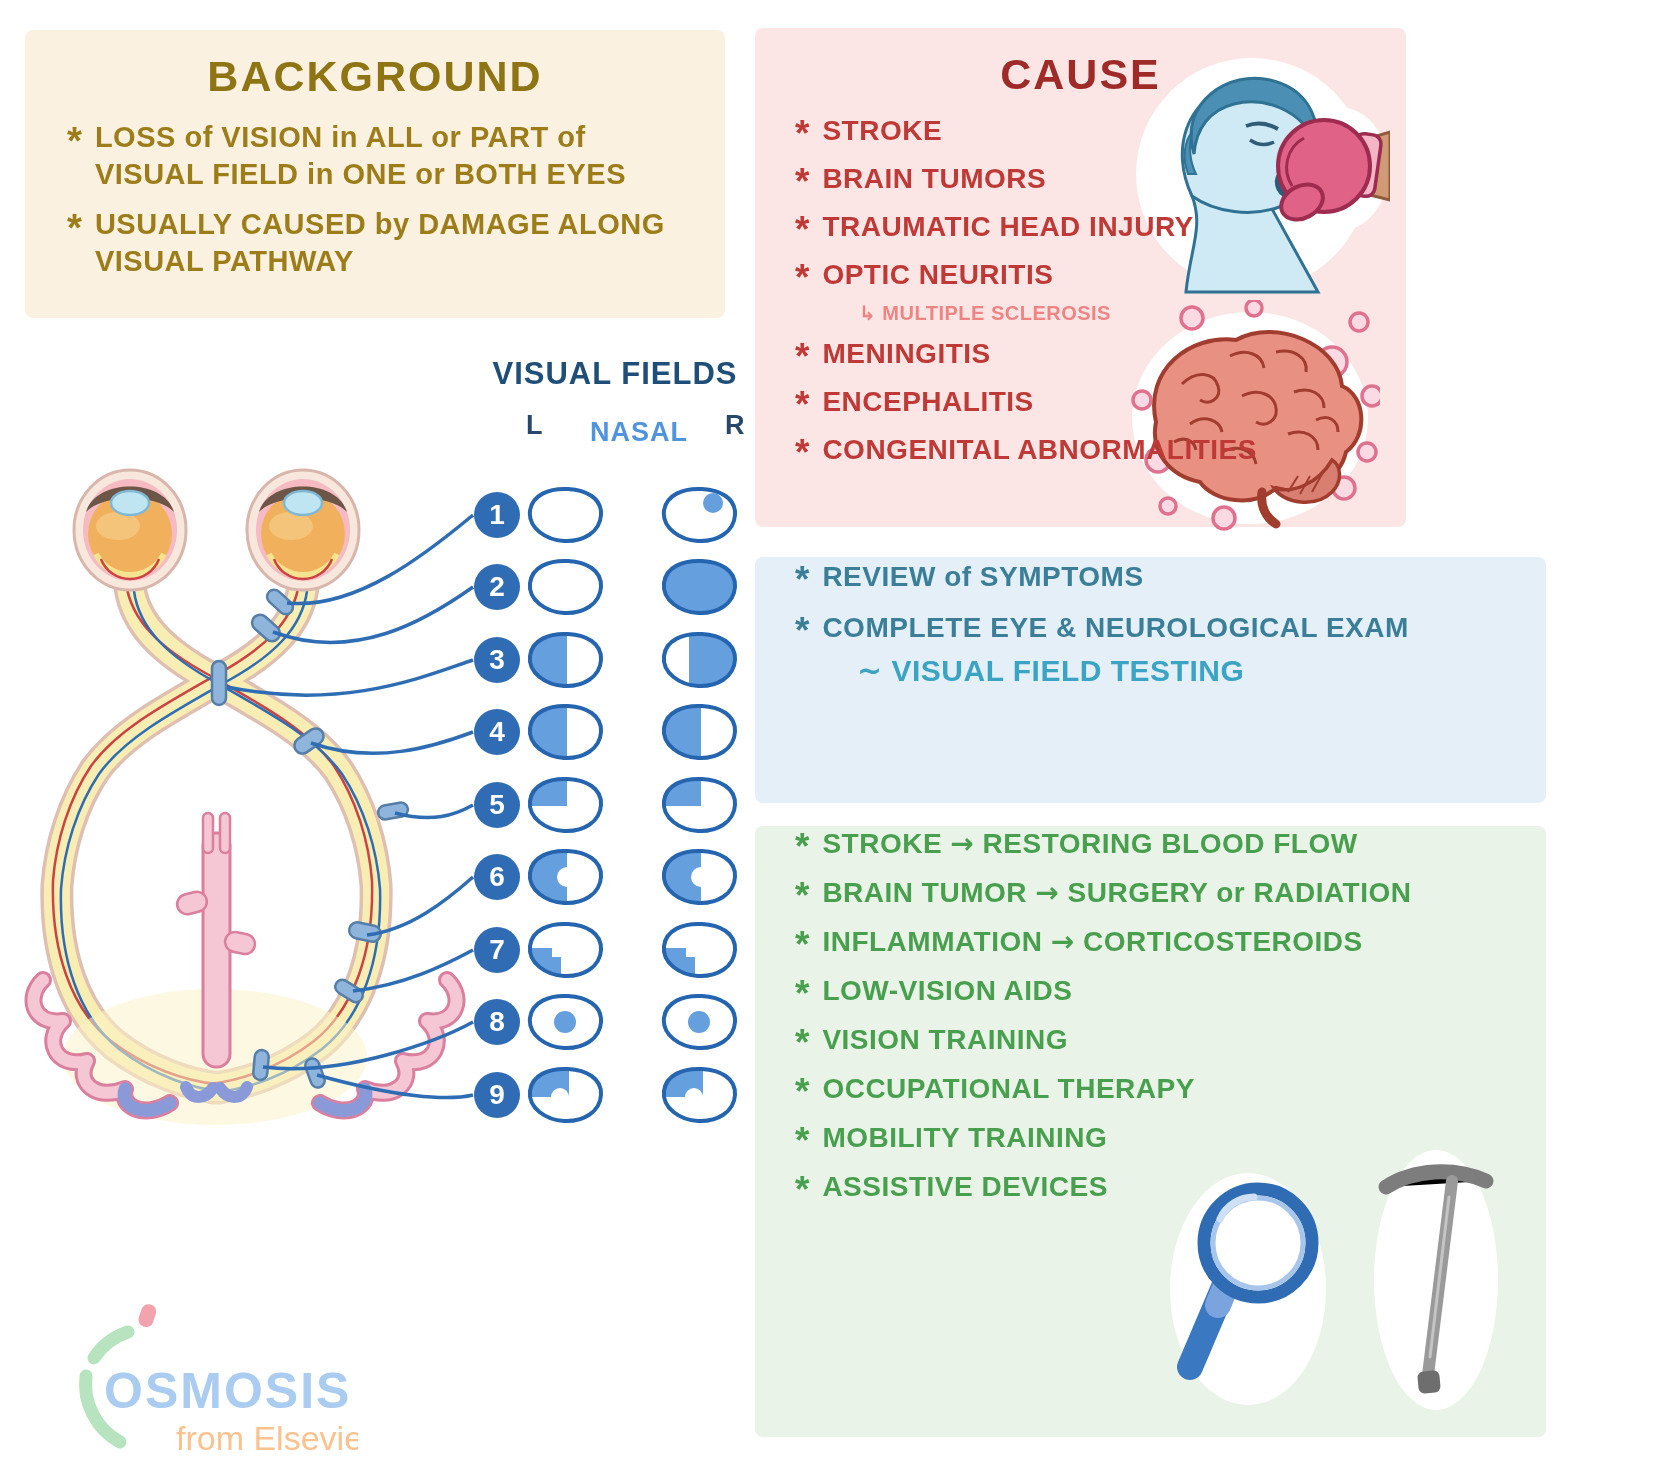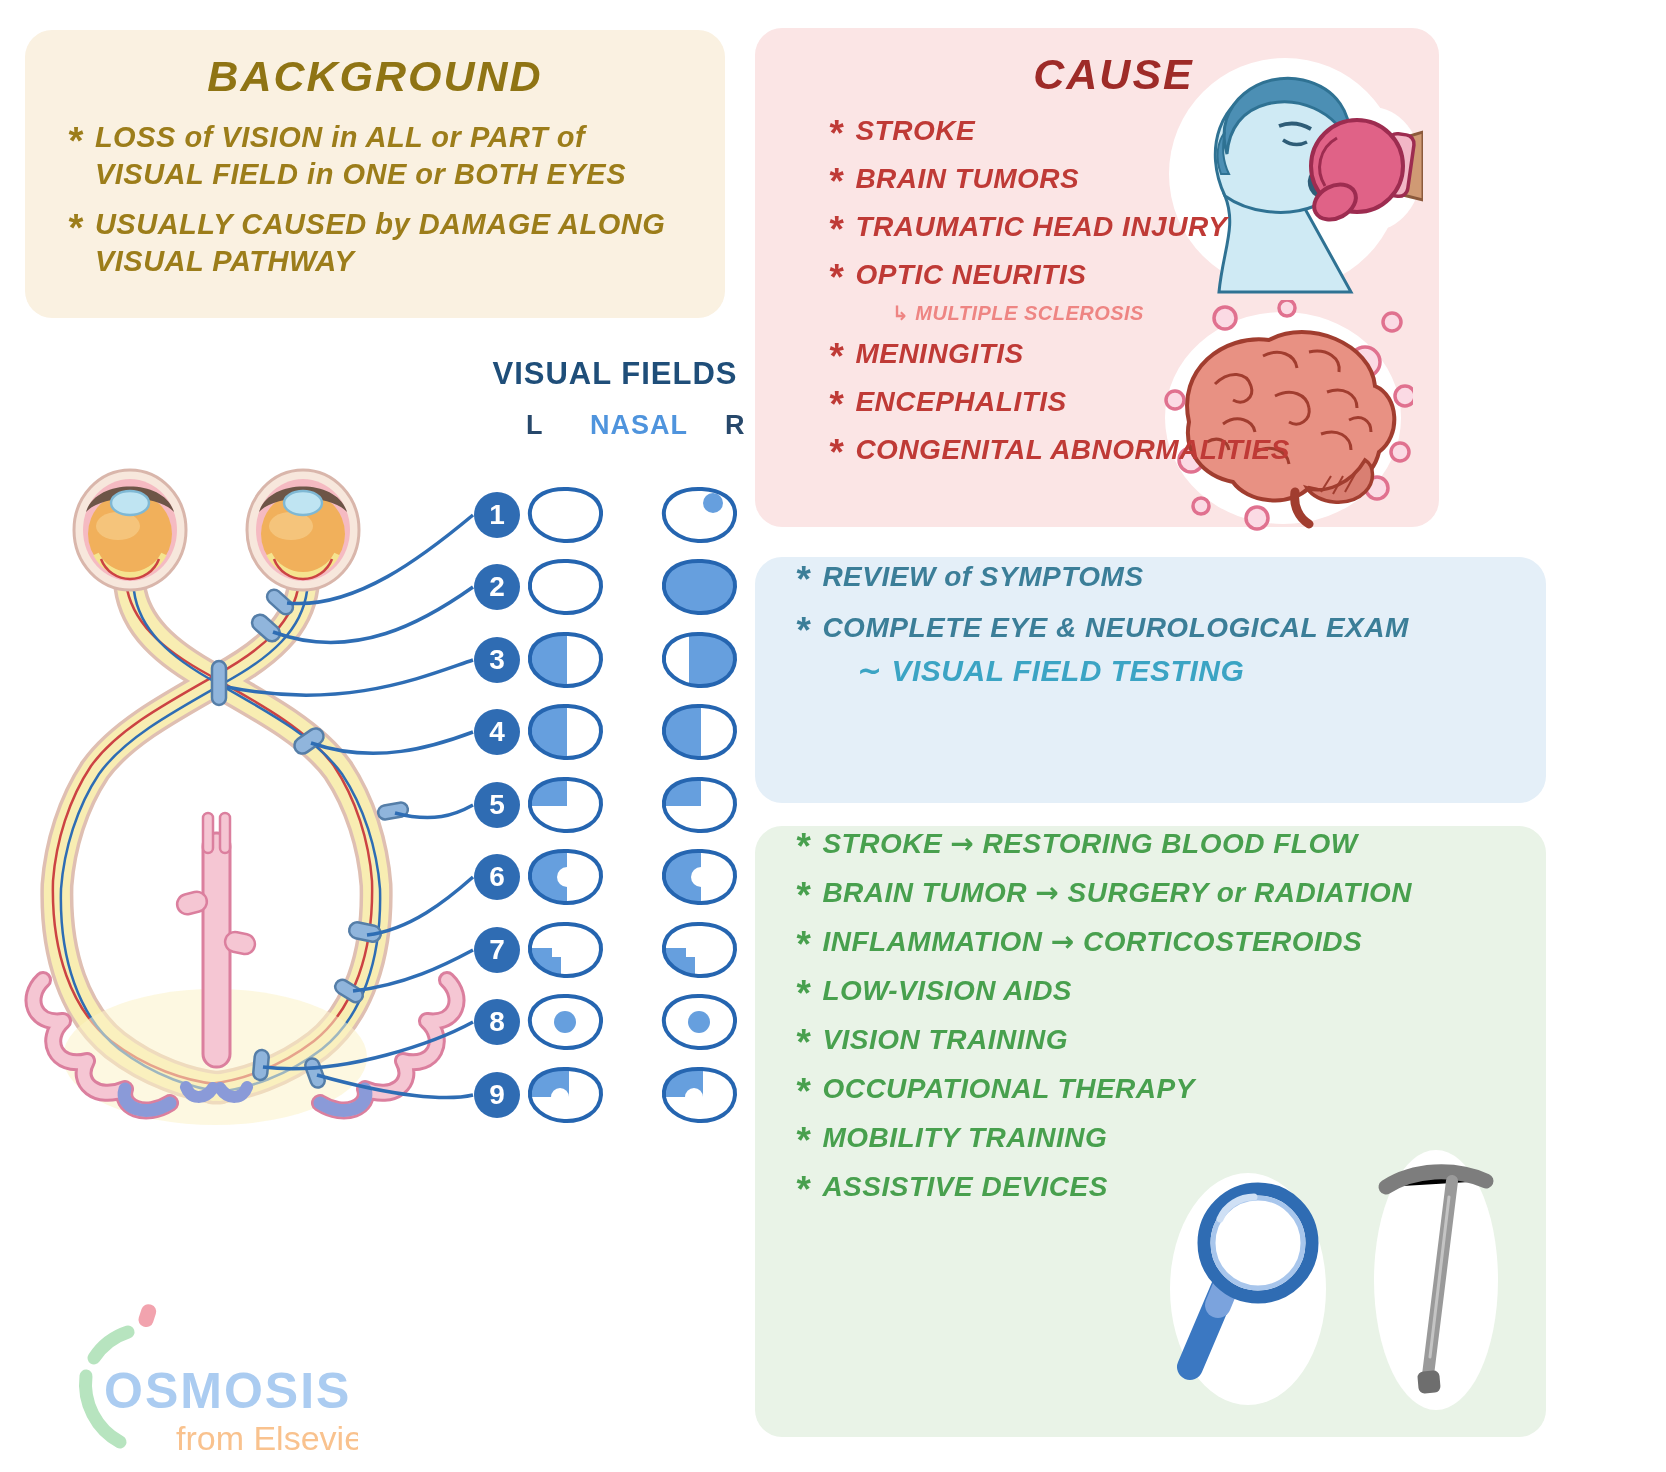--- a/index.html
+++ b/index.html
@@ -1,23 +1,23 @@
 <!DOCTYPE html>
 <html><head>
 <meta charset="utf-8">
 <style>
   html,body{margin:0;padding:0;}
   body{
     position:relative;width:1666px;height:1472px;background:#ffffff;
     font-family:"Liberation Sans",sans-serif;overflow:hidden;
     -webkit-font-smoothing:antialiased;
   }
-  .panel{position:absolute;border-radius:27px;font-style:italic;}
+  .panel{position:absolute;border-radius:8px;}
   #panel-background{left:25px;top:30px;width:700px;height:288px;background:#faf1e1;}
-  #panel-cause{left:755px;top:28px;width:651px;height:499px;background:#fbe5e5;padding-left:33px;}
+  #panel-cause{left:755px;top:28px;width:651px;height:499px;background:#fbe5e5;}
   #panel-diagnosis{left:755px;top:557px;width:791px;height:246px;background:#e4eff8;}
   #panel-treatment{left:755px;top:826px;width:791px;height:611px;background:#e9f3e7;}
 
   .panel h2{
     margin:22px 0 14px 0;text-align:center;font-size:43px;font-weight:800;
     letter-spacing:2px;
   }
   #panel-background h2{color:#8f7414;}
   #panel-cause h2{color:#9e2b28;}
   #panel-diagnosis h2{color:#2b6379;}
@@ -50,21 +50,21 @@
   #treat-cane{right:44px;bottom:24px;width:132px;height:266px;}
 
   
   #vf-title{
     position:absolute;left:472px;top:356px;width:286px;text-align:center;
     font-size:31px;font-weight:800;color:#1f4e79;letter-spacing:1px;z-index:3;
   }
   #vf-collabels{position:absolute;left:472px;top:410px;width:286px;height:34px;z-index:3;}
   #vf-collabels span{position:absolute;font-size:27px;font-weight:800;}
   #vf-col-l{left:54px;color:#27486b;}
-  #vf-col-nasal{left:118px;color:#4f94dd;letter-spacing:1px;}
+  #vf-col-nasal{left:118px;color:#4f94dd;letter-spacing:1px;margin-top:7px;}
   #vf-col-r{left:253px;color:#27486b;}
 
   .vf-row{position:absolute;left:472px;width:286px;height:64px;z-index:3;}
   .vf-num{
     position:absolute;left:2px;top:9px;width:46px;height:46px;border-radius:50%;
     background:#2f6cb3;color:#ffffff;font-size:28px;font-weight:bold;
     display:flex;align-items:center;justify-content:center;
   }
   .vf-field{position:absolute;top:0;width:86px;height:64px;}
   .vf-left{left:51px;}

